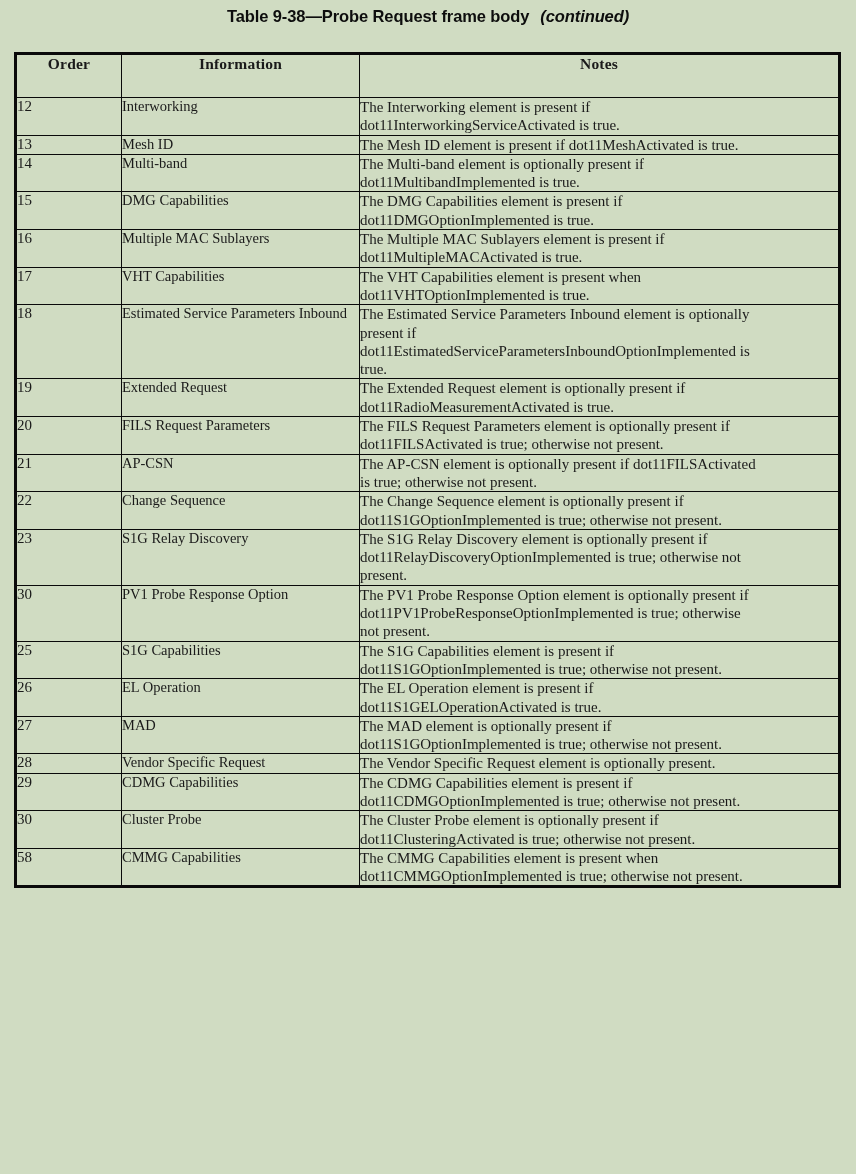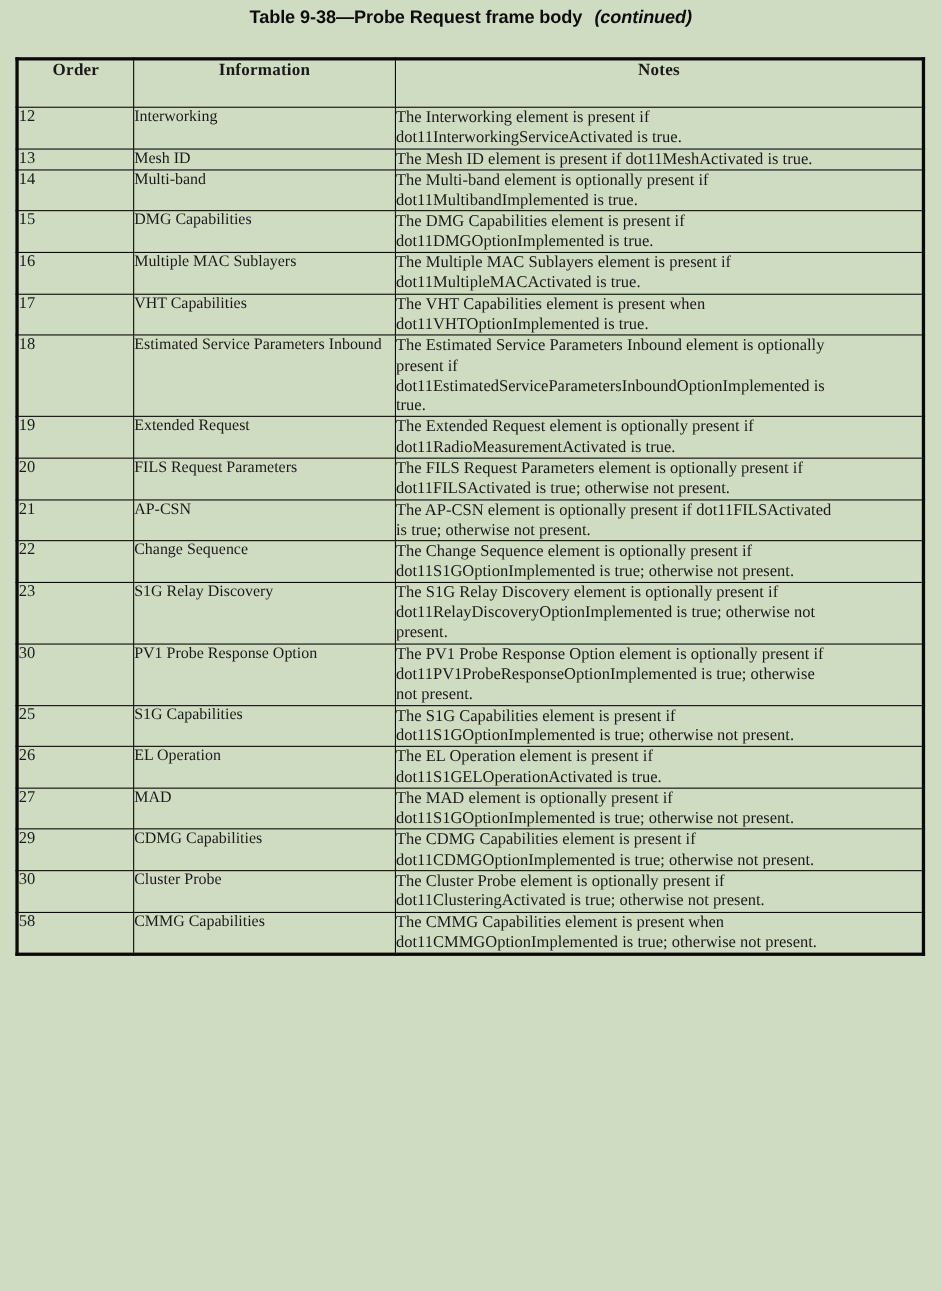--- a/index.html
+++ b/index.html
@@ -233,20 +233,25 @@
             <td class="cell-notes nowrapline">The EL Operation element is present if
 dot11S1GELOperationActivated is true.</td>
           </tr>
           <tr>
             <td class="cell-order">27</td>
             <td class="cell-info">MAD</td>
             <td class="cell-notes nowrapline">The MAD element is optionally present if
 dot11S1GOptionImplemented is true; otherwise not present.</td>
           </tr>
           <tr>
+            <td class="cell-order">28</td>
+            <td class="cell-info">Vendor Specific Request</td>
+            <td class="cell-notes nowrapline">The Vendor Specific Request element is optionally present.</td>
+          </tr>
+          <tr>
             <td class="cell-order">29</td>
             <td class="cell-info">CDMG Capabilities</td>
             <td class="cell-notes nowrapline">The CDMG Capabilities element is present if
 dot11CDMGOptionImplemented is true; otherwise not present.</td>
           </tr>
           <tr>
             <td class="cell-order">30</td>
             <td class="cell-info">Cluster Probe</td>
             <td class="cell-notes nowrapline">The Cluster Probe element is optionally present if
 dot11ClusteringActivated is true; otherwise not present.</td>

